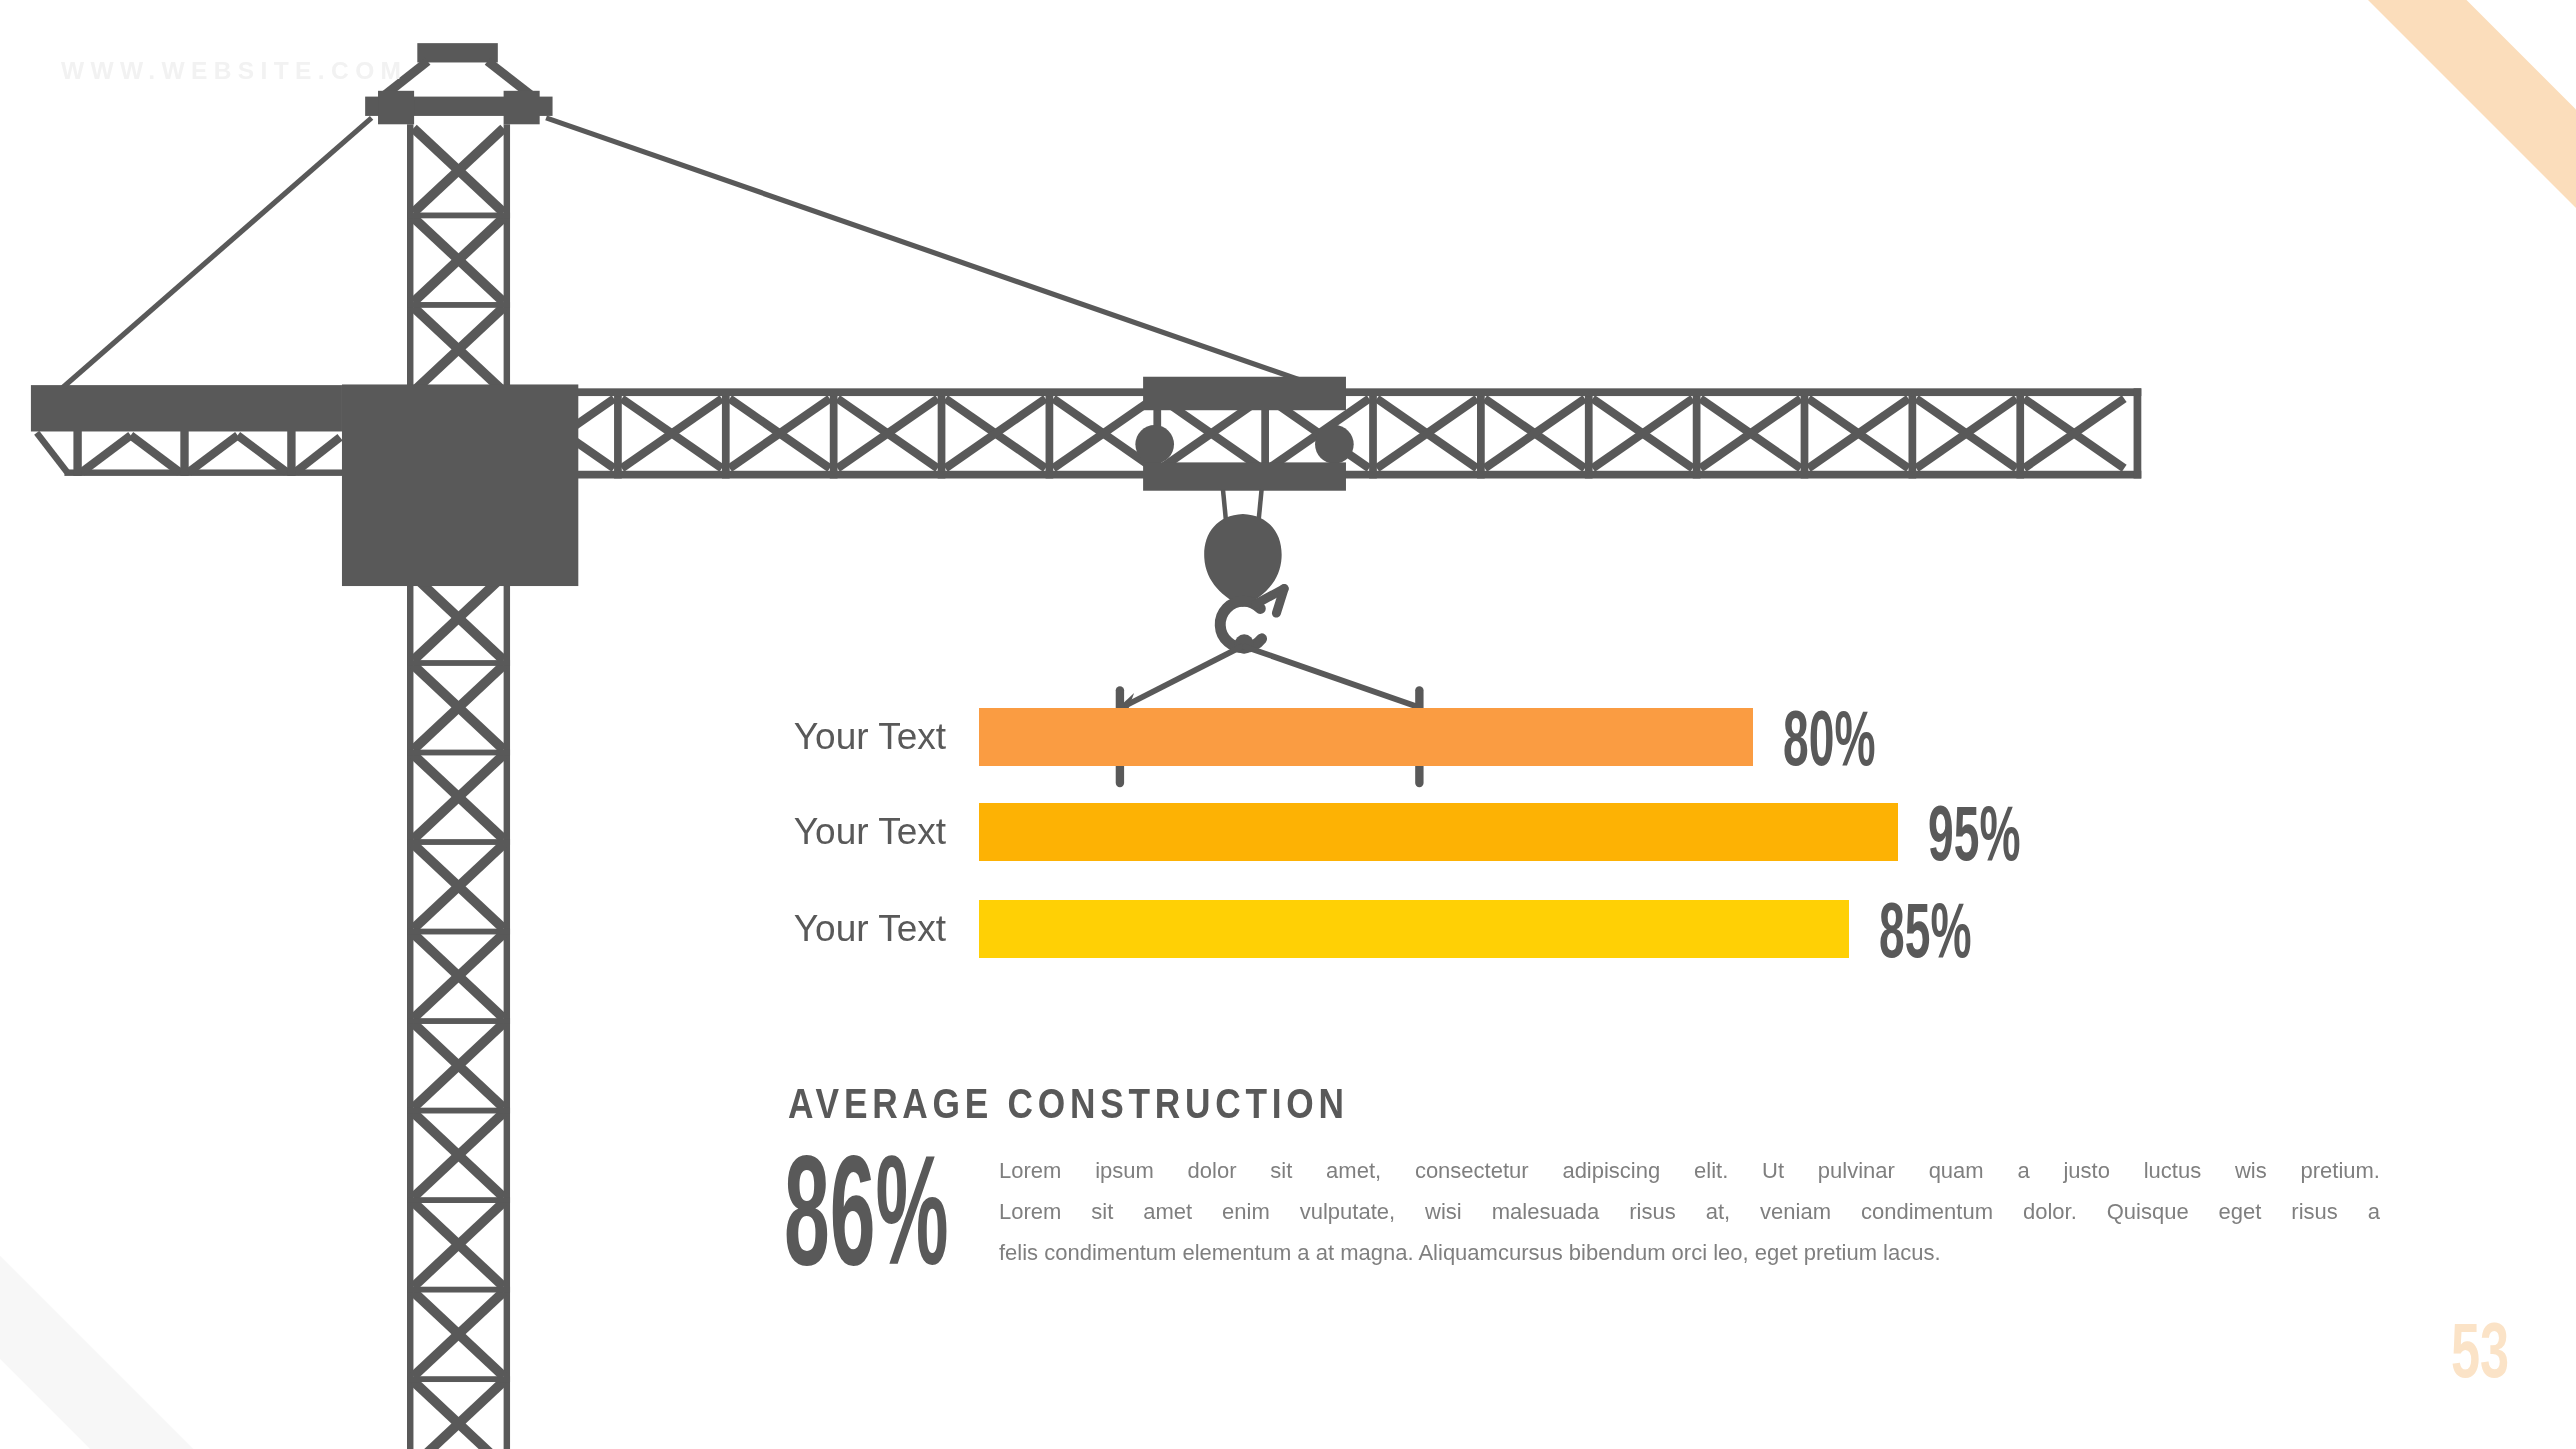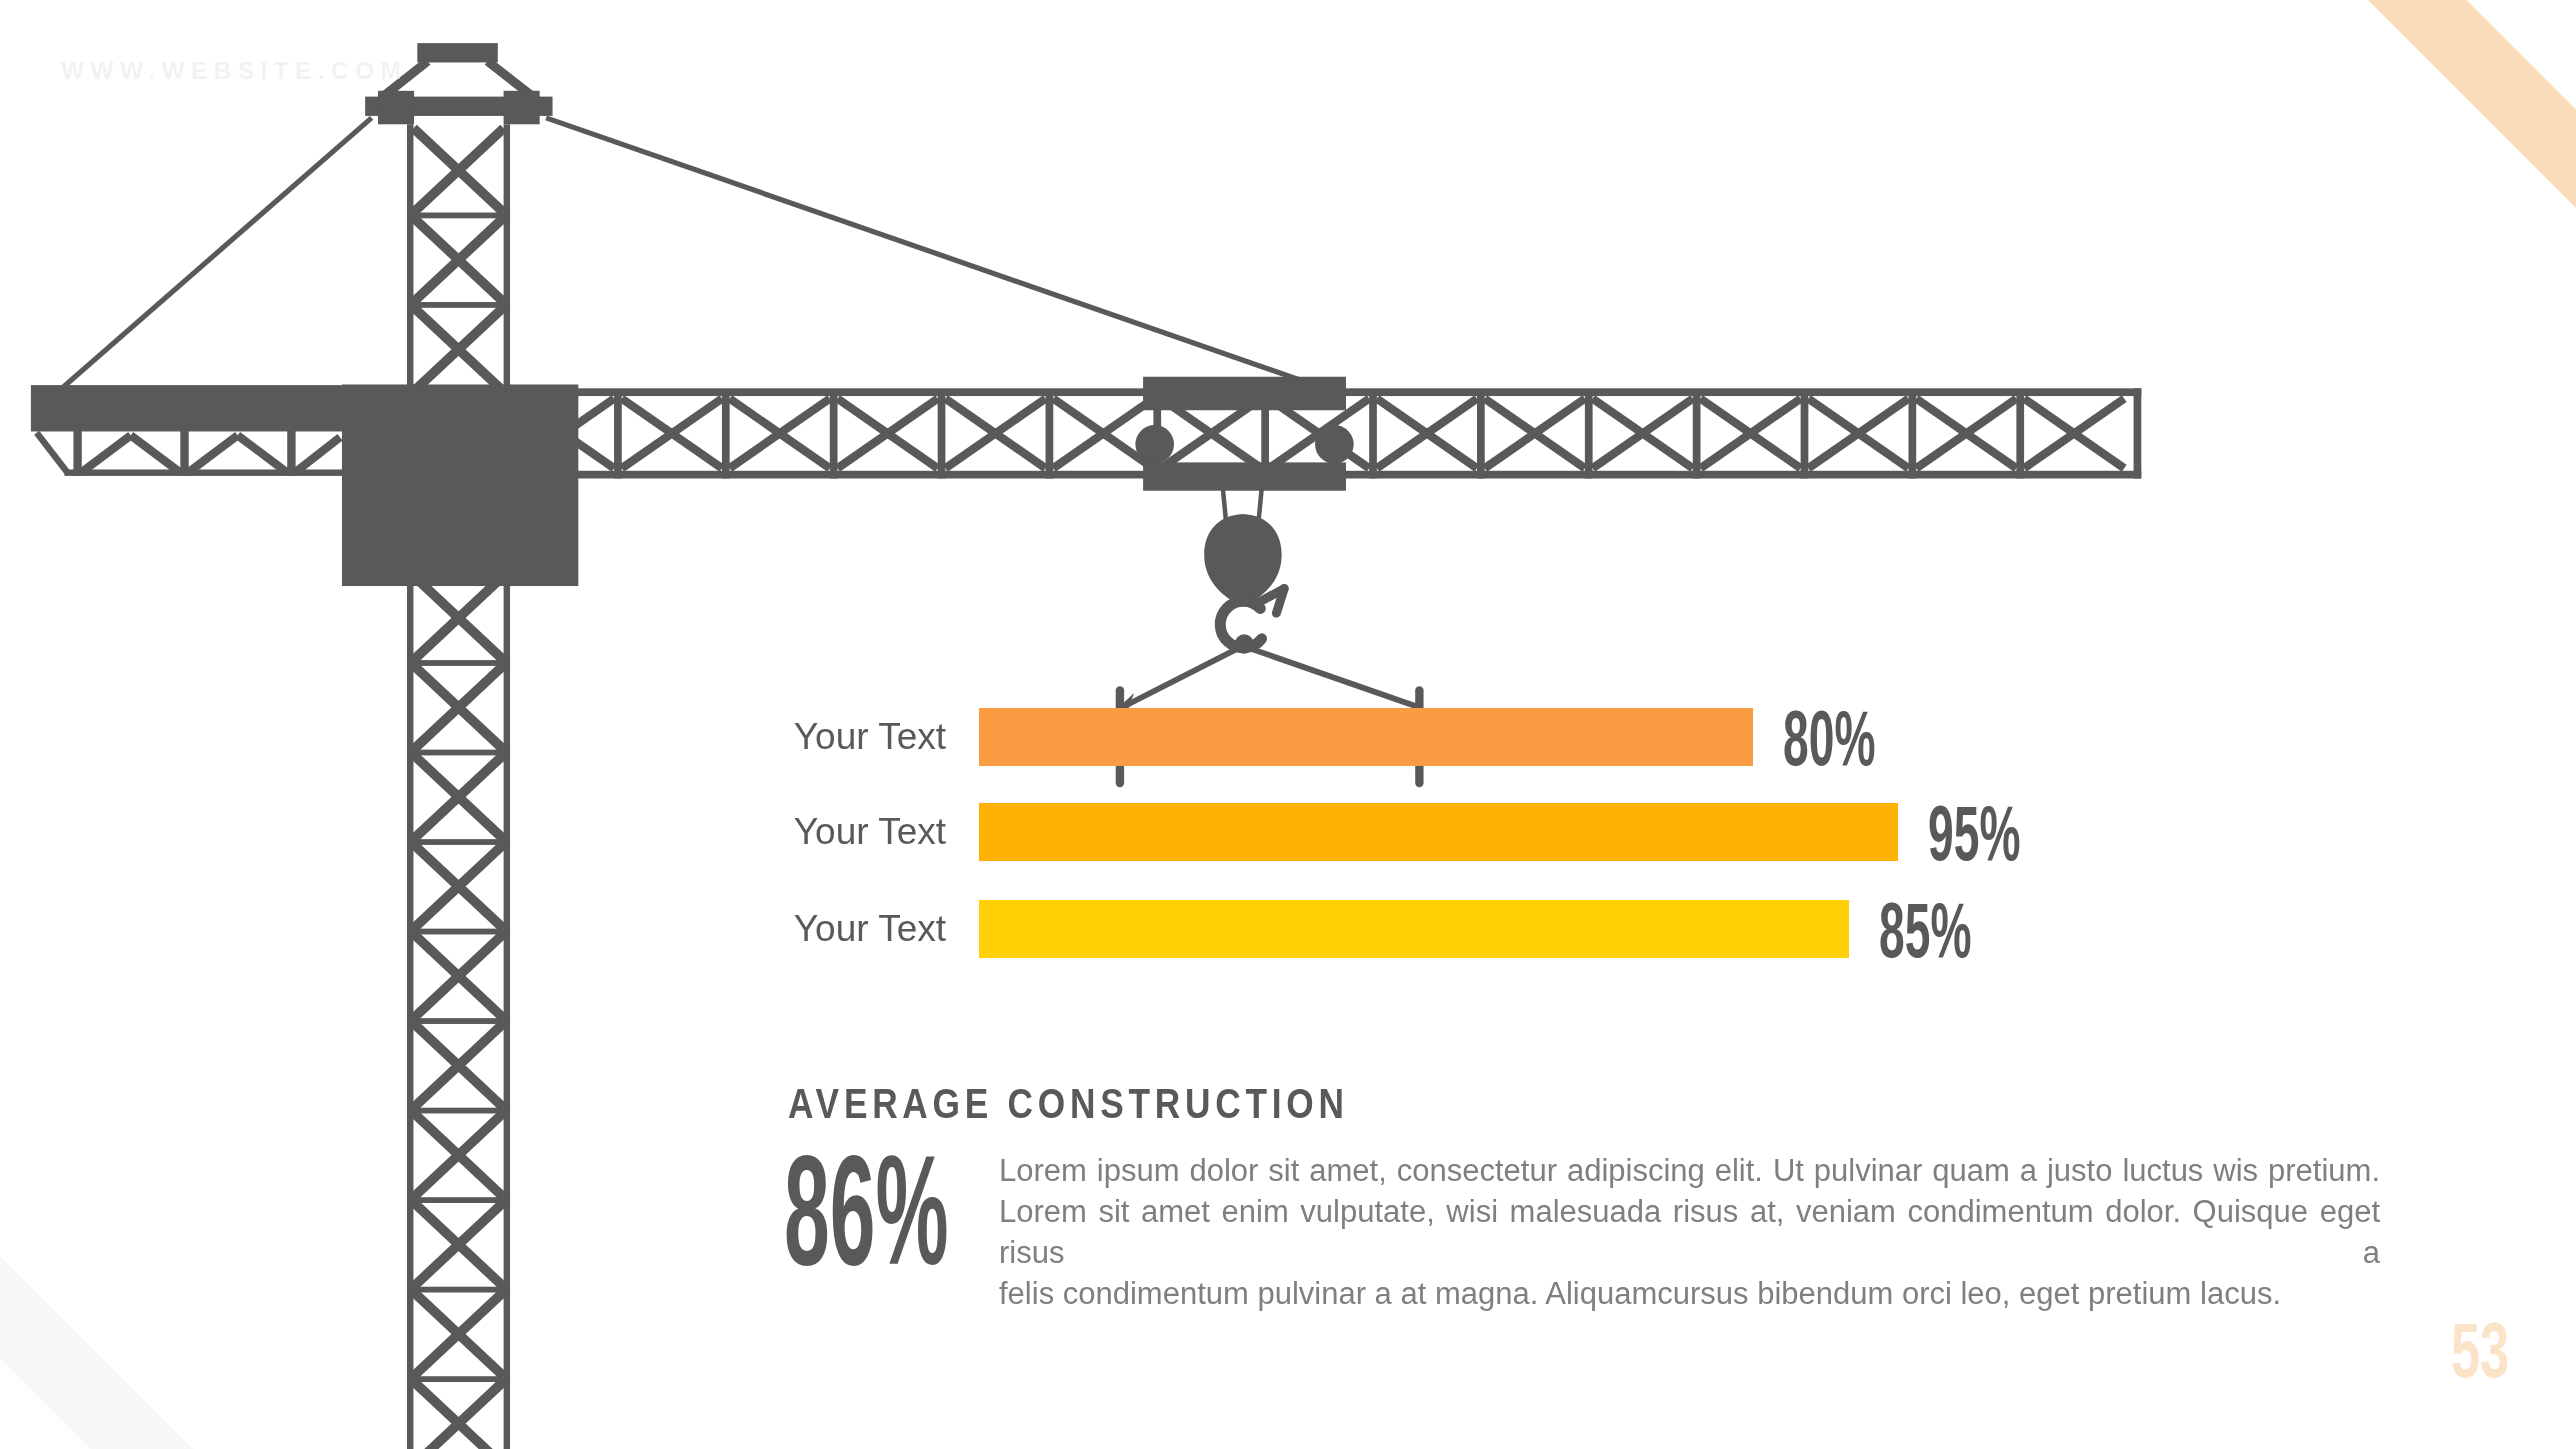--- a/index.html
+++ b/index.html
@@ -20,21 +20,21 @@
        font-weight:700;color:#595959;transform:scaleX(0.60);
        transform-origin:left center;white-space:nowrap;}
 
   .title{left:788px;top:1082px;font-size:43px;font-weight:700;
          letter-spacing:5.8px;color:#595959;transform:scaleX(0.82);
          transform-origin:left top;white-space:nowrap;line-height:43px;}
   .big-stat{left:784px;top:1133px;font-size:155px;font-weight:700;
             color:#595959;transform:scaleX(0.53);transform-origin:left top;
             line-height:155px;white-space:nowrap;}
   .paragraph{left:999px;top:1150px;width:1381px;color:#7F7F7F;
-             font-size:31px;line-height:41px;}
+             font-size:22px;line-height:41px;}
   .par-line{text-align:justify;text-align-last:justify;}
   .par-line.last{text-align:left;text-align-last:left;}
 
   .page-num{left:2451px;top:1311px;font-size:78px;line-height:78px;
             font-weight:700;color:#FBE3C7;transform:scaleX(0.67);
             transform-origin:left top;}
 </style>
 </head>
 <body>
 
@@ -212,18 +212,18 @@
     <div class="row-label">Your Text</div>
     <div class="bar" style="width: 870px; background: rgb(255, 208, 5);"></div>
     <div class="pct" style="left: 900px;">85%</div>
   </div>
 
   <div class="layer title">AVERAGE CONSTRUCTION</div>
   <div class="layer big-stat">86%</div>
   <div class="layer paragraph">
     <div class="par-line">Lorem ipsum dolor sit amet, consectetur adipiscing elit. Ut pulvinar quam a justo luctus wis pretium.</div>
     <div class="par-line">Lorem sit amet enim vulputate, wisi malesuada risus at, veniam condimentum dolor. Quisque eget risus a</div>
-    <div class="par-line last">felis condimentum pulvinar a at magna. Aliquamcursus bibendum orci leo, eget pretium lacus.</div>
+    <div class="par-line last">felis condimentum elementum a at magna. Aliquamcursus bibendum orci leo, eget pretium lacus.</div>
   </div>
 
   <div class="layer page-num">53</div>
 </div>
 
 
 </body></html>

